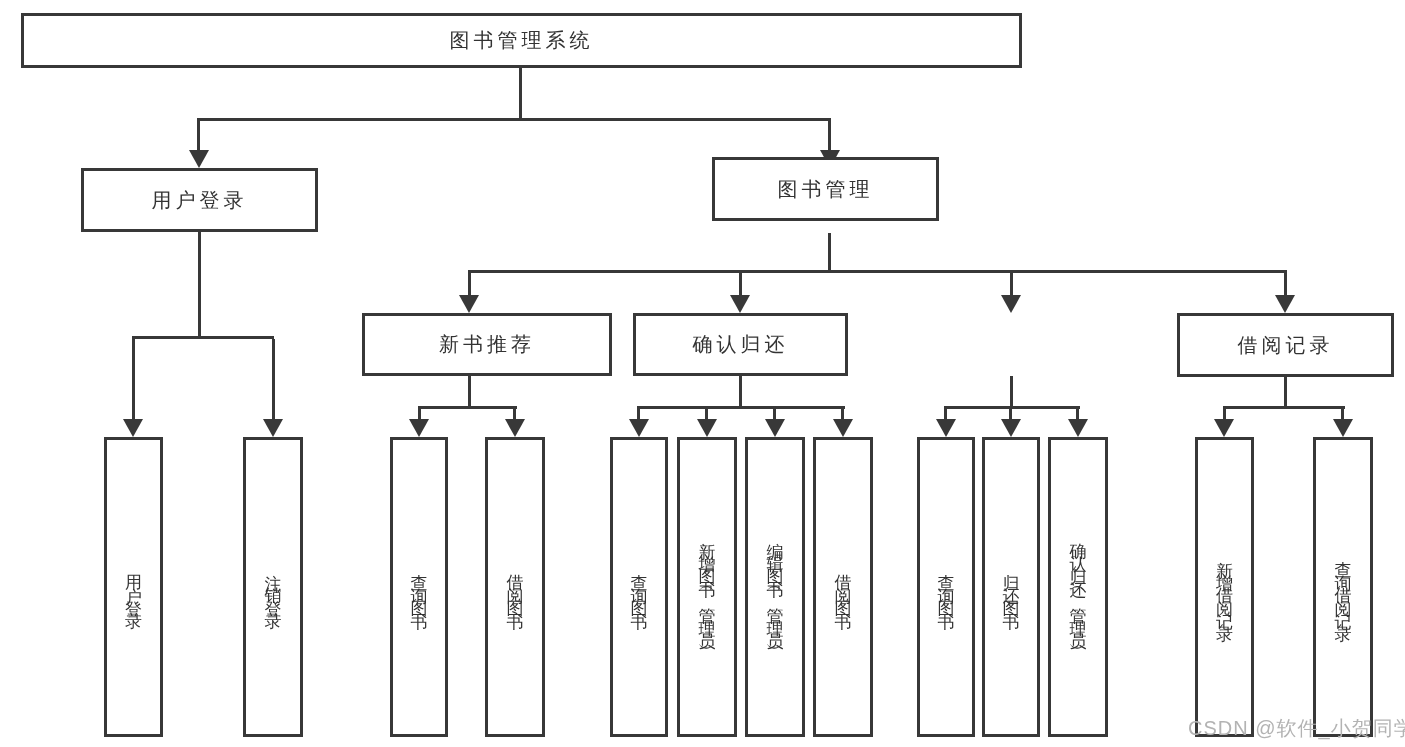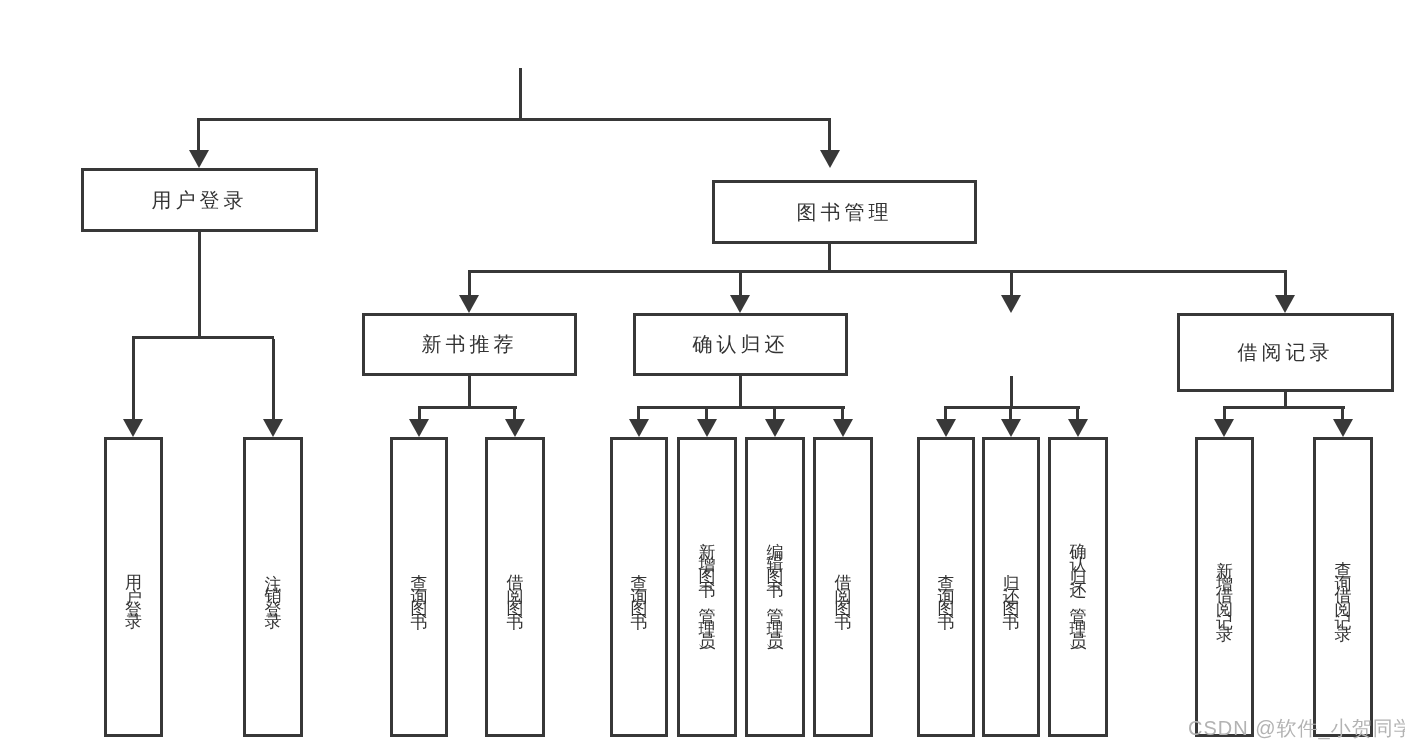--- a/index.html
+++ b/index.html
@@ -75,32 +75,35 @@
     letter-spacing:1px;
     z-index:5;
     white-space:nowrap;
   }
 </style>
 </head>
 <body>
 
 <div class="stage">
 
+  <div class="box" style="left:21px;top:13px;width:1001px;height:55px;">
+    <span>图书管理系统</span>
+  </div>
 
   <div class="vline" style="left:519px;top:68px;height:50px;"></div>
   <div class="hline" style="left:197px;top:118px;width:634px;"></div>
   <div class="vline" style="left:197px;top:118px;height:35px;"></div>
   <div class="vline" style="left:828px;top:118px;height:35px;"></div>
   <div class="arrow" style="left:189px;top:150px;"></div>
   <div class="arrow" style="left:820px;top:150px;"></div>
 
   <div class="box" style="left:81px;top:168px;width:237px;height:64px;">
     <span>用户登录</span>
   </div>
-  <div class="box" style="left:712px;top:180px;width:265px;height:64px;">
+  <div class="box" style="left:712px;top:157px;width:227px;height:64px;">
     <span>图书管理</span>
   </div>
 
   <div class="vline" style="left:198px;top:232px;height:107px;"></div>
   <div class="hline" style="left:132px;top:336px;width:142px;"></div>
   <div class="vline" style="left:132px;top:339px;height:84px;"></div>
   <div class="vline" style="left:272px;top:339px;height:84px;"></div>
   <div class="arrow" style="left:123px;top:419px;"></div>
   <div class="arrow" style="left:263px;top:419px;"></div>
 
@@ -108,27 +111,27 @@
   <div class="hline" style="left:468px;top:270px;width:819px;"></div>
   <div class="vline" style="left:468px;top:273px;height:24px;"></div>
   <div class="vline" style="left:739px;top:273px;height:24px;"></div>
   <div class="vline" style="left:1010px;top:273px;height:24px;"></div>
   <div class="vline" style="left:1284px;top:273px;height:24px;"></div>
   <div class="arrow" style="left:459px;top:295px;"></div>
   <div class="arrow" style="left:730px;top:295px;"></div>
   <div class="arrow" style="left:1001px;top:295px;"></div>
   <div class="arrow" style="left:1275px;top:295px;"></div>
 
-  <div class="box" style="left:362px;top:313px;width:215px;height:63px;">
+  <div class="box" style="left:362px;top:313px;width:250px;height:63px;">
     <span>新书推荐</span>
   </div>
   <div class="box" style="left:633px;top:313px;width:215px;height:63px;">
     <span>确认归还</span>
   </div>
-  <div class="box" style="left:1177px;top:313px;width:217px;height:79px;">
+  <div class="box" style="left:1177px;top:313px;width:217px;height:64px;">
     <span>借阅记录</span>
   </div>
 
   <div class="vline" style="left:468px;top:376px;height:33px;"></div>
   <div class="vline" style="left:739px;top:376px;height:33px;"></div>
   <div class="vline" style="left:1010px;top:376px;height:33px;"></div>
   <div class="vline" style="left:1284px;top:376px;height:33px;"></div>
 
   <div class="hline" style="left:418px;top:406px;width:99px;"></div>
   <div class="hline" style="left:637px;top:406px;width:208px;"></div>

